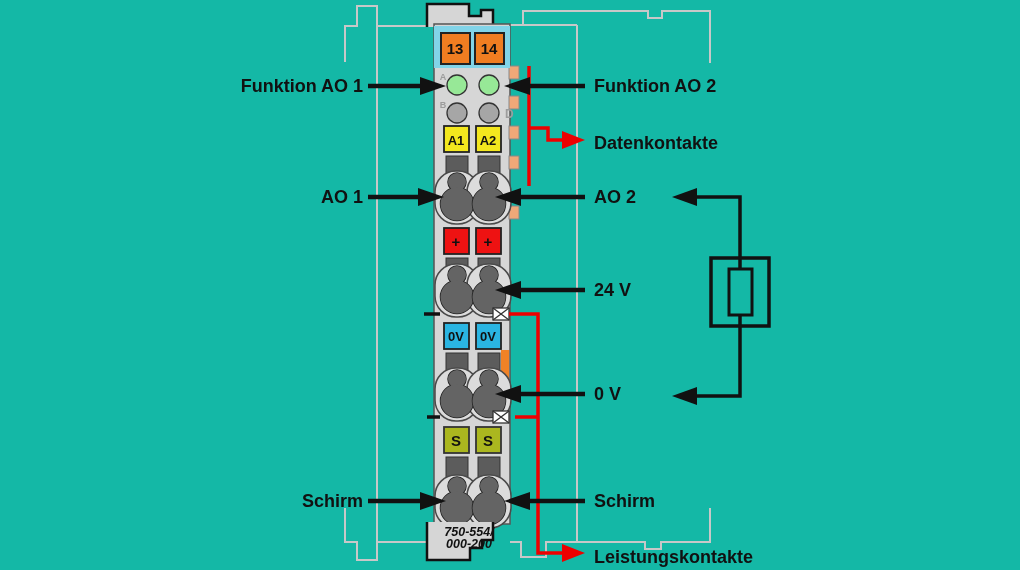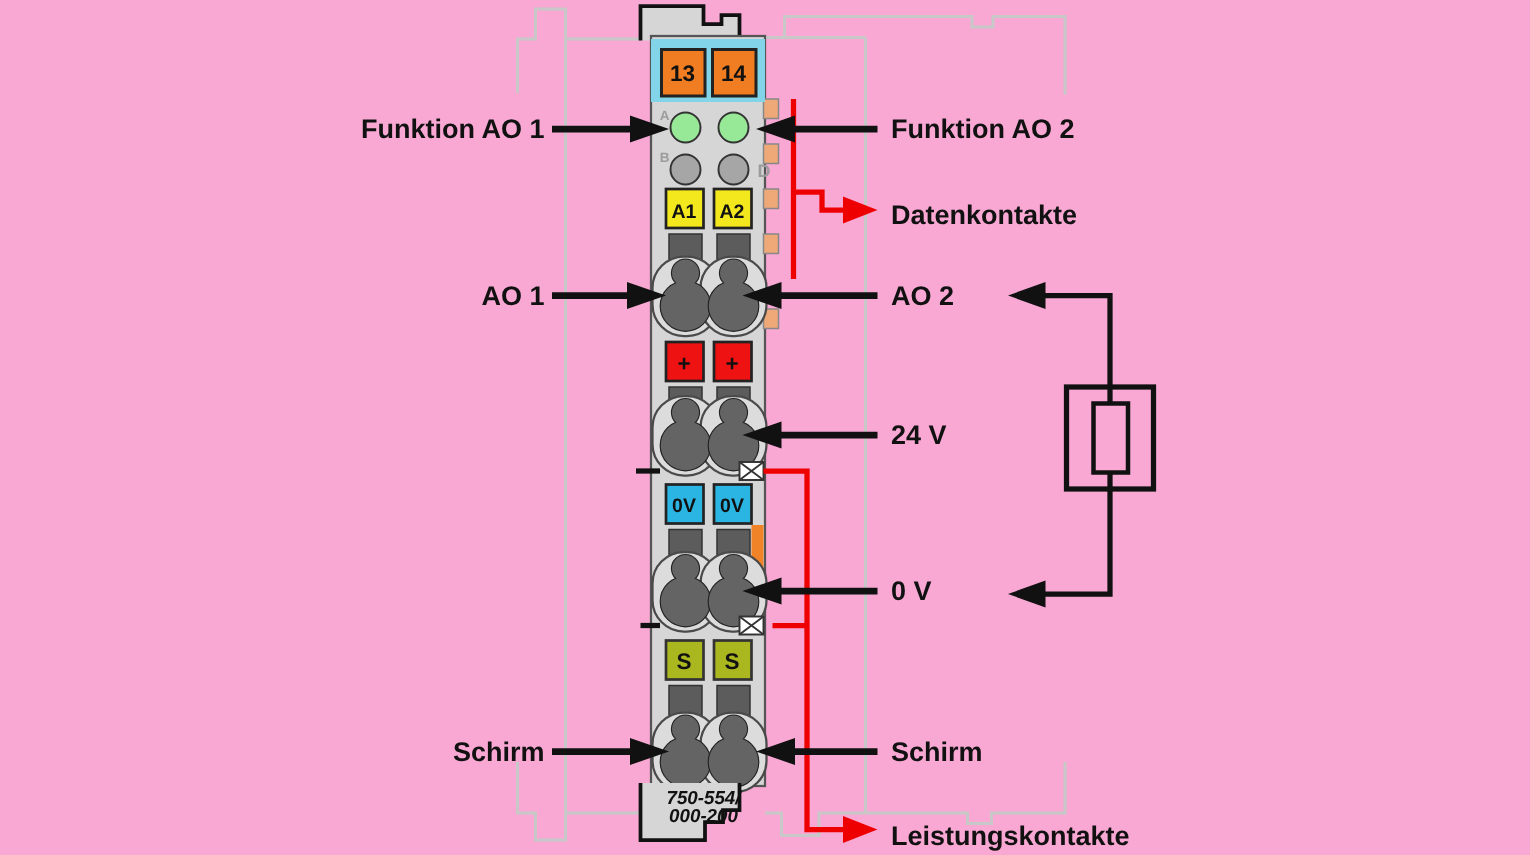--- a/index.html
+++ b/index.html
@@ -1,16 +1,16 @@
 <!DOCTYPE html>
 <html><head>
 <meta charset="utf-8">
 <style>
   html,body{margin:0;padding:0;background:#fff;}
-  .canvas{position:relative;width:1020px;height:570px;background:#f9a8d4;overflow:hidden;
+  .canvas{position:relative;width:1020px;height:570px;background:#14b8a6;overflow:hidden;
           font-family:"Liberation Sans",sans-serif;}
   svg{position:absolute;left:0;top:0;}
   text{font-family:"Liberation Sans",sans-serif;}
   .lbl{font-size:18px;font-weight:700;fill:#111;}
   .tbig{font-size:15px;font-weight:700;fill:#111;}
   .tsm{font-size:13px;font-weight:700;fill:#111;}
   .pn{font-size:12.5px;font-weight:700;font-style:italic;fill:#111;}
   .ll{font-size:9px;font-weight:700;fill:#9c9c9c;}
 </style>
 </head>

